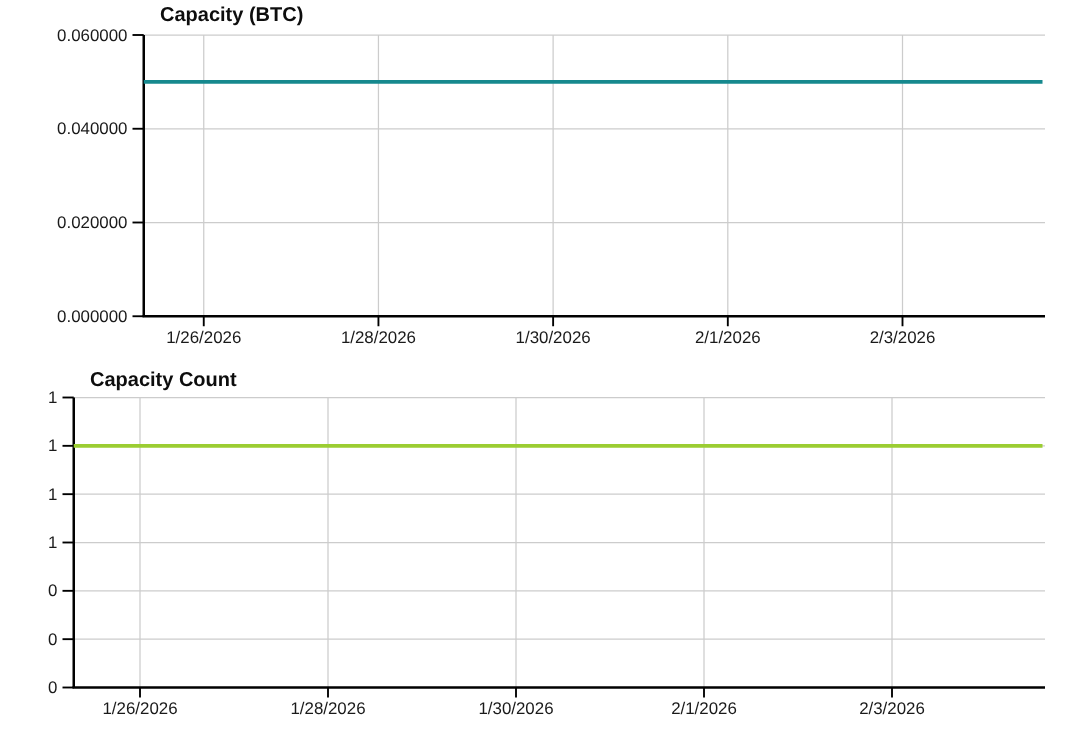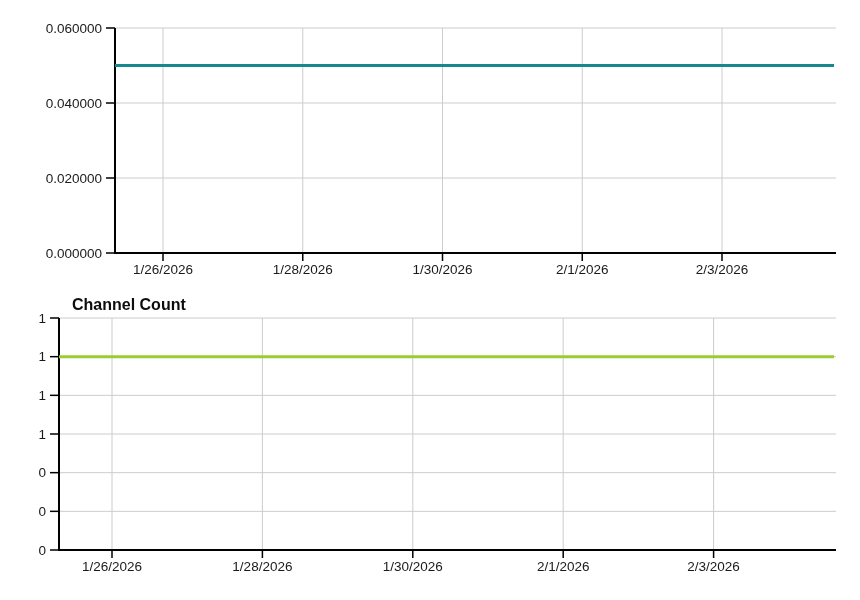--- a/index.html
+++ b/index.html
@@ -21,21 +21,22 @@
     z-index: 2;
   }
   #title-capacity { left: 128px; top: 4px; }
   #title-channel  { left: 72px;  top: 296px; }
   #chart-svg { position: absolute; left: 0; top: 0; z-index: 1; }
 </style>
 </head>
 <body>
 
 <div id="app">
-  <div class="chart-title" id="title-channel">Channel Count</div>
+  <div class="chart-title" id="title-capacity">Capacity (BTC)</div>
+  <div class="chart-title" id="title-channel">Capacity Count</div>
   <svg id="chart-svg" width="860" height="600">
       <line x1="163" y1="28" x2="163" y2="253" stroke="#cccccc" stroke-width="1"></line>
       <line x1="163" y1="253" x2="163" y2="261" stroke="#000000" stroke-width="1.5"></line>
       <text x="163" y="274" text-anchor="middle" font-size="13.5" fill="#1a1a1a" font-family="&quot;Liberation Sans&quot;, sans-serif">1/26/2026</text>
       <line x1="302.75" y1="28" x2="302.75" y2="253" stroke="#cccccc" stroke-width="1"></line>
       <line x1="302.75" y1="253" x2="302.75" y2="261" stroke="#000000" stroke-width="1.5"></line>
       <text x="302.75" y="274" text-anchor="middle" font-size="13.5" fill="#1a1a1a" font-family="&quot;Liberation Sans&quot;, sans-serif">1/28/2026</text>
       <line x1="442.5" y1="28" x2="442.5" y2="253" stroke="#cccccc" stroke-width="1"></line>
       <line x1="442.5" y1="253" x2="442.5" y2="261" stroke="#000000" stroke-width="1.5"></line>
       <text x="442.5" y="274" text-anchor="middle" font-size="13.5" fill="#1a1a1a" font-family="&quot;Liberation Sans&quot;, sans-serif">1/30/2026</text>

